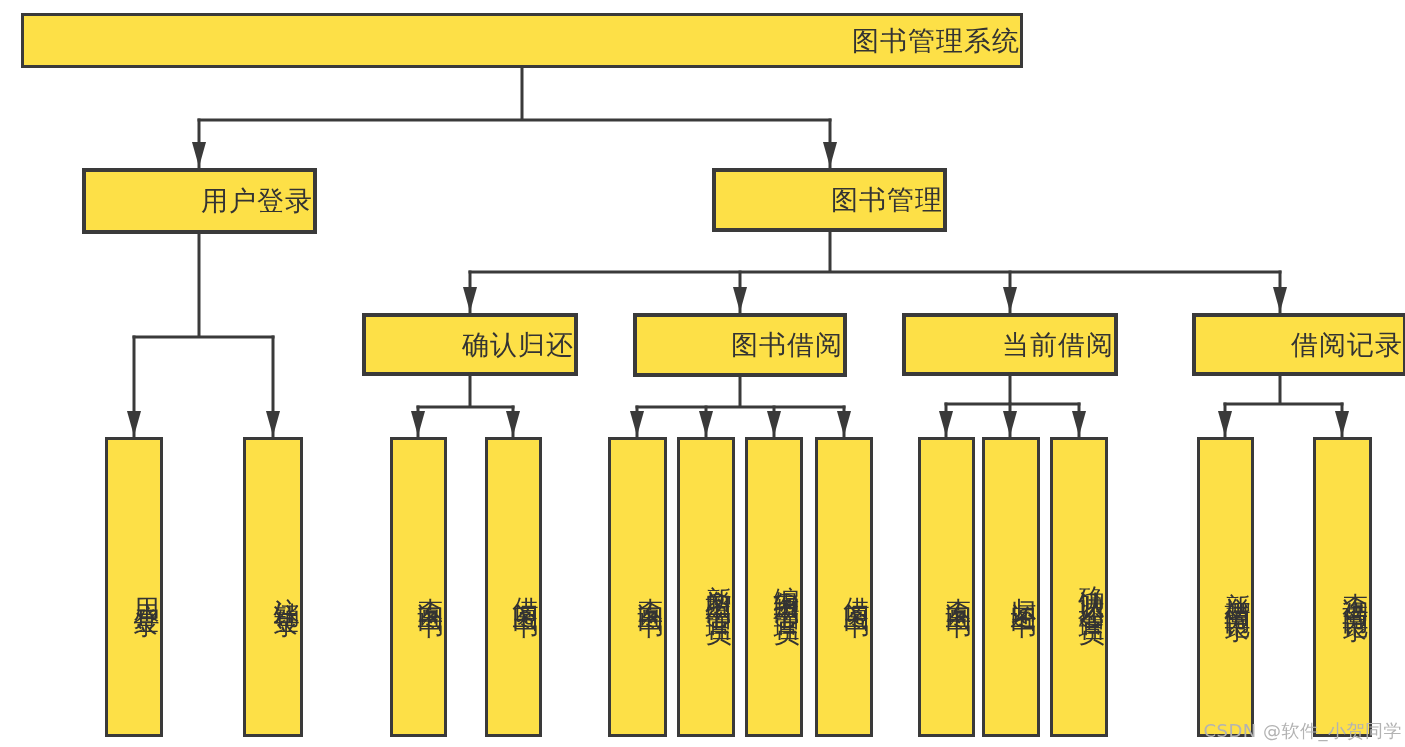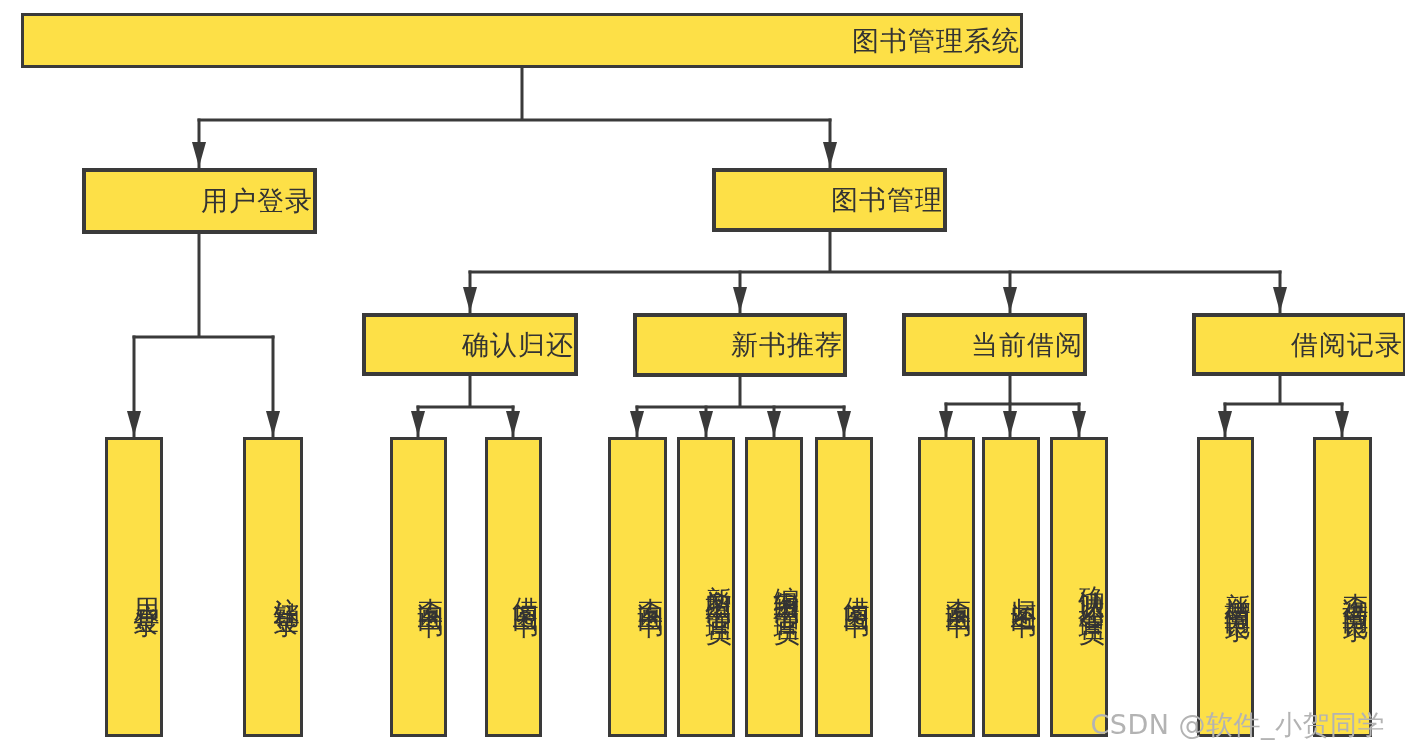--- a/index.html
+++ b/index.html
@@ -49,24 +49,24 @@
   }
   .node.v .lbl {
     writing-mode: vertical-rl;
     text-orientation: mixed;
     font-size: 26px;
     line-height: 1;
     letter-spacing: 5px;
   }
   .watermark {
     position: absolute;
-    right: 20px;
+    right: 3px;
     bottom: 4px;
     z-index: 5;
-    font-size: 27px;
+    font-size: 18px;
     letter-spacing: 0.5px;
     color: #b3b3b3;
     white-space: nowrap;
   }
 </style>
 </head>
 <body>
 
 <div class="stage">
 
@@ -132,23 +132,23 @@
       <div class="node h" style="left: 82px; top: 168px; width: 235px; height: 66px; border-width: 4px;">
         <span class="lbl">用户登录</span>
       </div>
       <div class="node h" style="left: 712px; top: 168px; width: 235px; height: 64px; border-width: 4px;">
         <span class="lbl">图书管理</span>
       </div>
       <div class="node h" style="left: 362px; top: 313px; width: 216px; height: 63px; border-width: 4px;">
         <span class="lbl">确认归还</span>
       </div>
       <div class="node h" style="left: 633px; top: 313px; width: 214px; height: 64px; border-width: 4px;">
-        <span class="lbl">新书推荐</span>
+        <span class="lbl">图书借阅</span>
       </div>
-      <div class="node h" style="left: 902px; top: 313px; width: 185px; height: 63px; border-width: 4px;">
+      <div class="node h" style="left: 902px; top: 313px; width: 216px; height: 63px; border-width: 4px;">
         <span class="lbl">当前借阅</span>
       </div>
       <div class="node h" style="left: 1172px; top: 313px; width: 215px; height: 63px; border-width: 4px; margin-left: 20px;">
         <span class="lbl">借阅记录</span>
       </div>
       <div class="node v" style="left: 105px; top: 437px; width: 58px; height: 300px; border-width: 3px;">
         <span class="lbl">用户登录</span>
       </div>
       <div class="node v" style="left: 243px; top: 437px; width: 60px; height: 300px; border-width: 3px;">
         <span class="lbl">注销登录</span>

